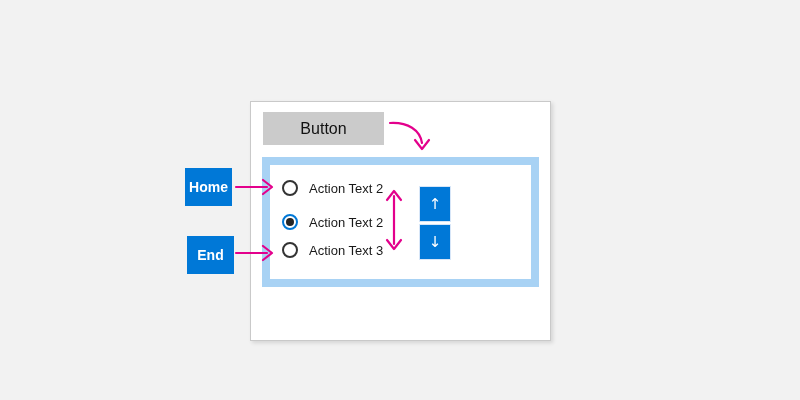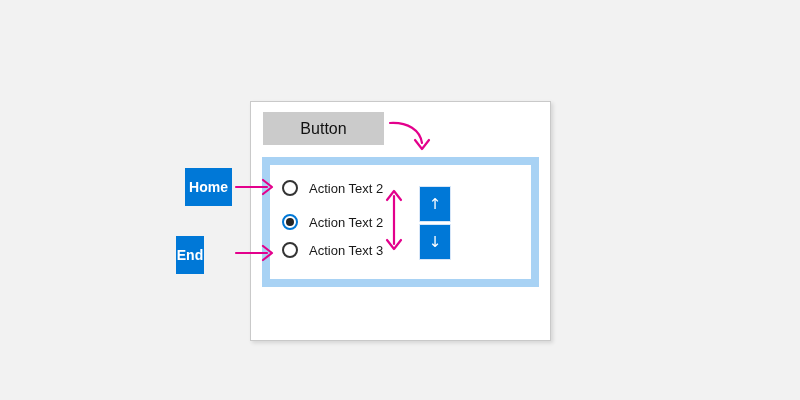--- a/index.html
+++ b/index.html
@@ -63,21 +63,21 @@
   }
 
   
   .key-badge{
     position:absolute;background:#0078d7;color:#ffffff;
     display:flex;align-items:center;justify-content:center;
     font-size:14px;font-weight:700;z-index:3;
   }
   .key-tab{left:425px;top:81px;width:37px;height:38px;}
   .key-home{left:185px;top:168px;width:47px;height:38px;}
-  .key-end{left:176px;top:236px;width:28px;height:38px;}
+  .key-end{left:187px;top:236px;width:47px;height:38px;}
 
   
   .arrows{position:absolute;inset:0;z-index:4;pointer-events:none;}
 </style>
 </head>
 <body>
 
 <div class="stage">
 
   <div class="panel">

